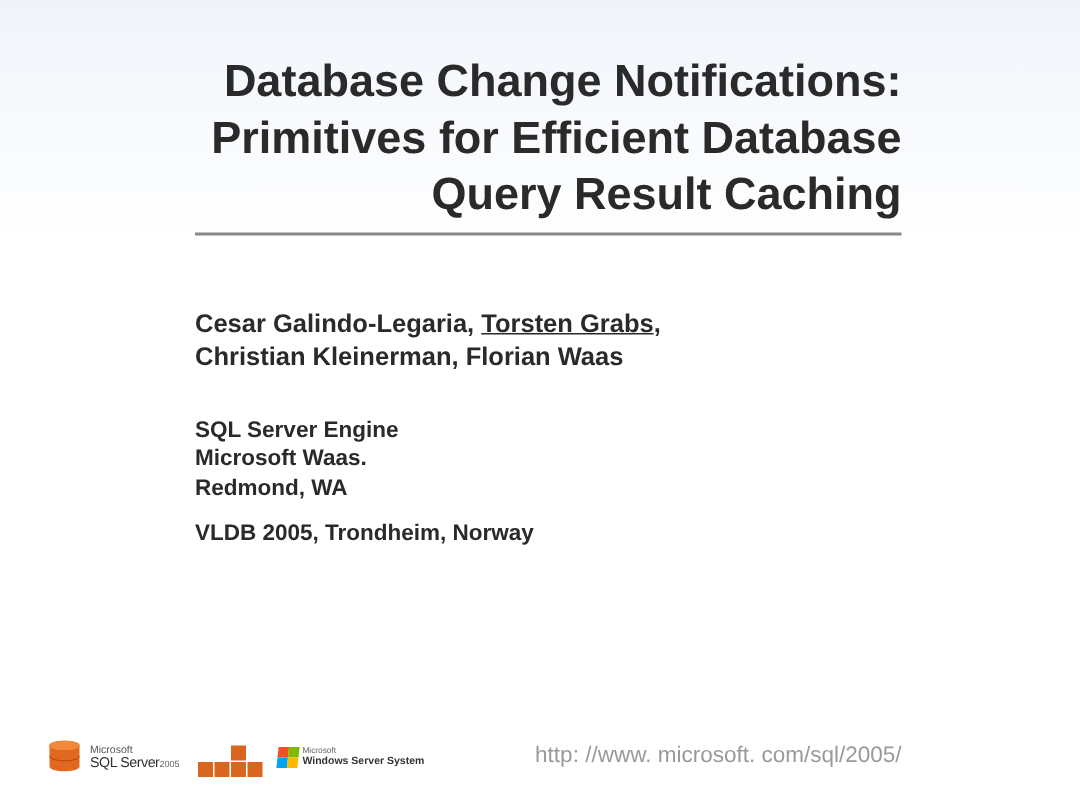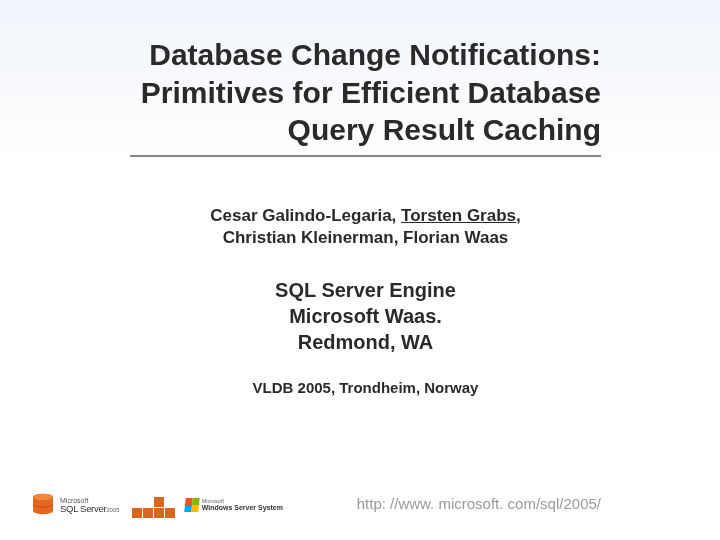--- a/index.html
+++ b/index.html
@@ -22,38 +22,38 @@
     text-align: right;
     line-height: 1.25;
     border-bottom: 2px solid #888;
     padding-bottom: 6px;
     margin-bottom: 48px;
   }
   .authors {
     font-size: 17px;
     font-weight: bold;
     color: #2a2a2a;
-    text-align: center;
+    text-align: left;
     line-height: 1.3;
     margin-bottom: 28px;
   }
   .underline { text-decoration: underline; }
   .affiliation {
-    font-size: 20px;
+    font-size: 15px;
     font-weight: bold;
     color: #2a2a2a;
-    text-align: center;
+    text-align: left;
     line-height: 1.3;
-    margin-bottom: 24px;
+    margin-bottom: 12px;
   }
   .venue {
     font-size: 15px;
     font-weight: bold;
     color: #2a2a2a;
-    text-align: center;
+    text-align: left;
     margin-bottom: 60px;
   }
   .url {
     font-size: 15px;
     color: #9a9a9a;
     text-align: left;
     position: absolute;
     right: 50px;
     bottom: 28px;
   }

